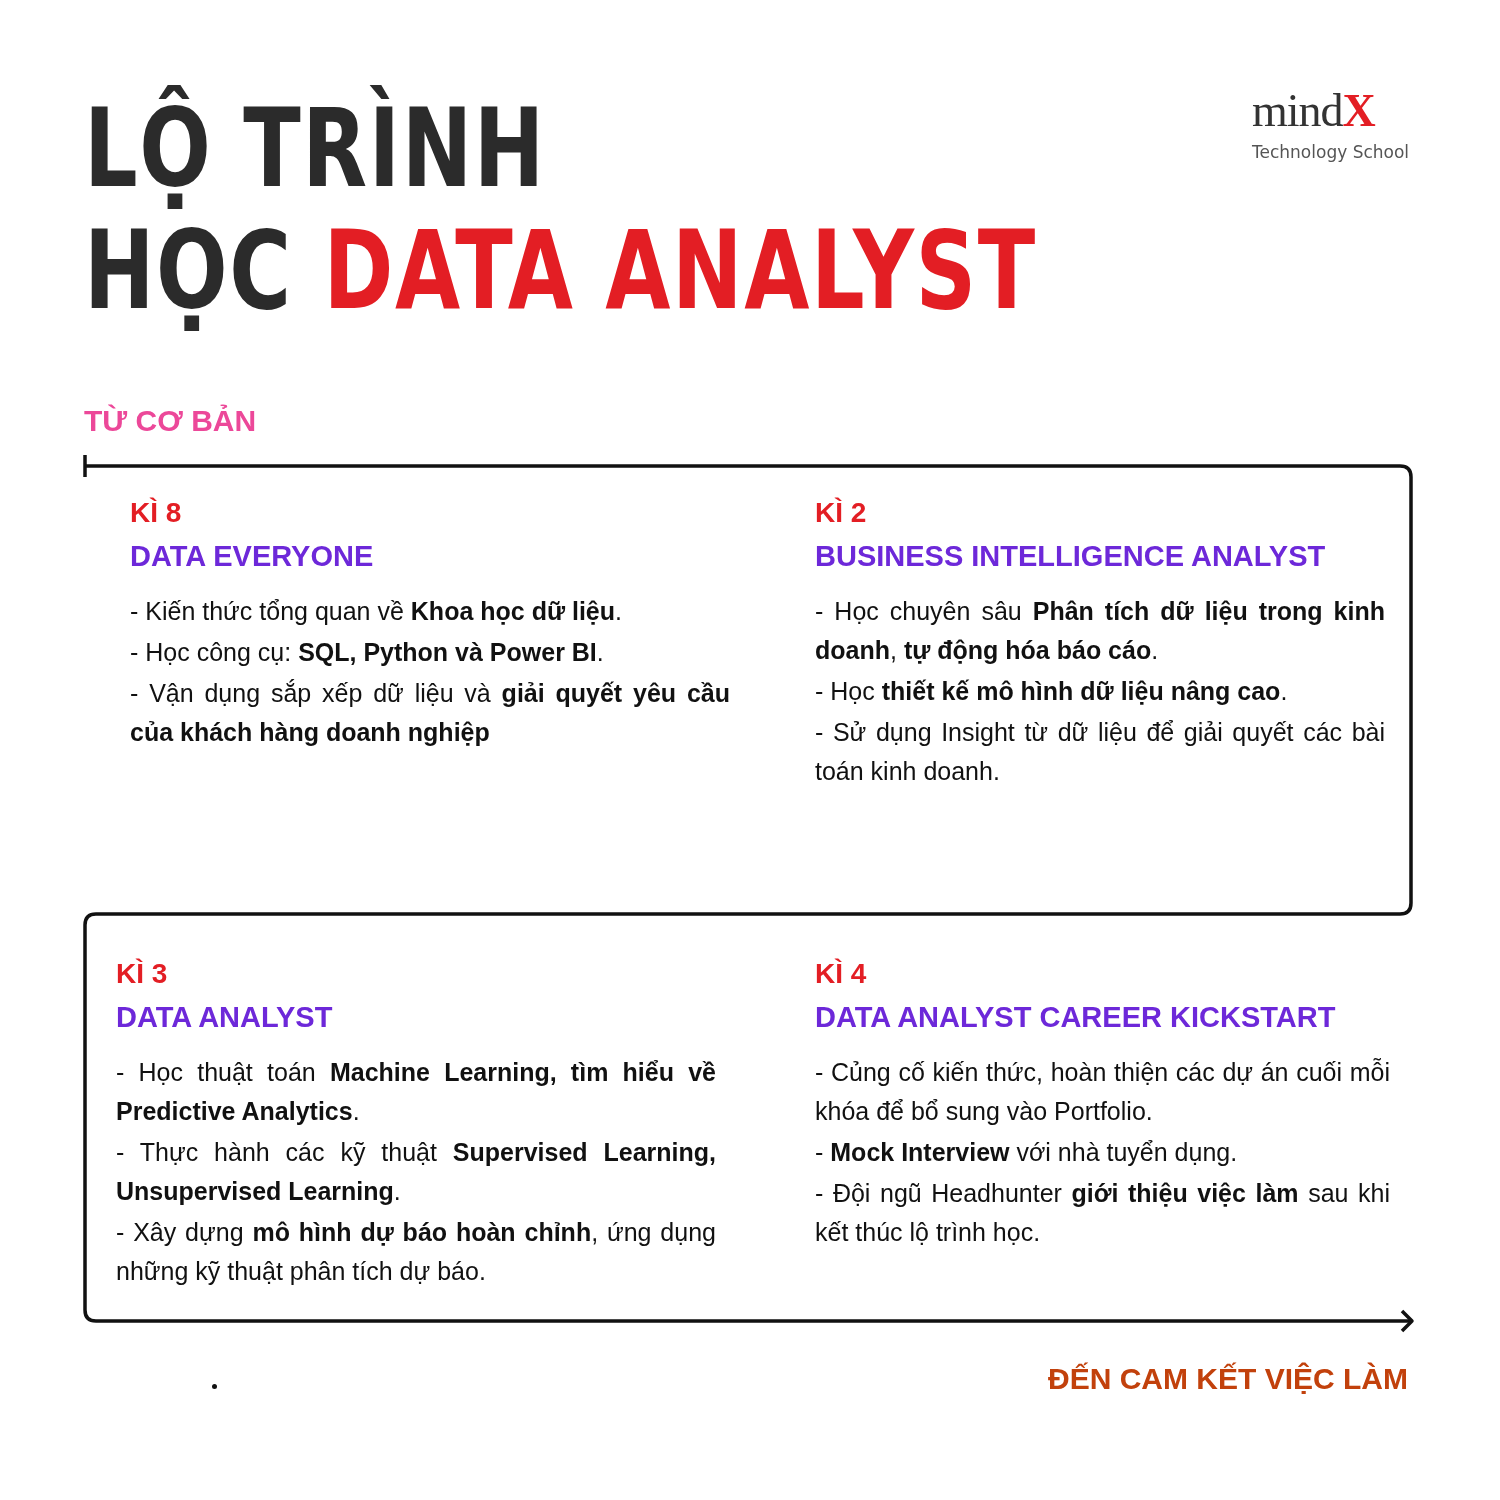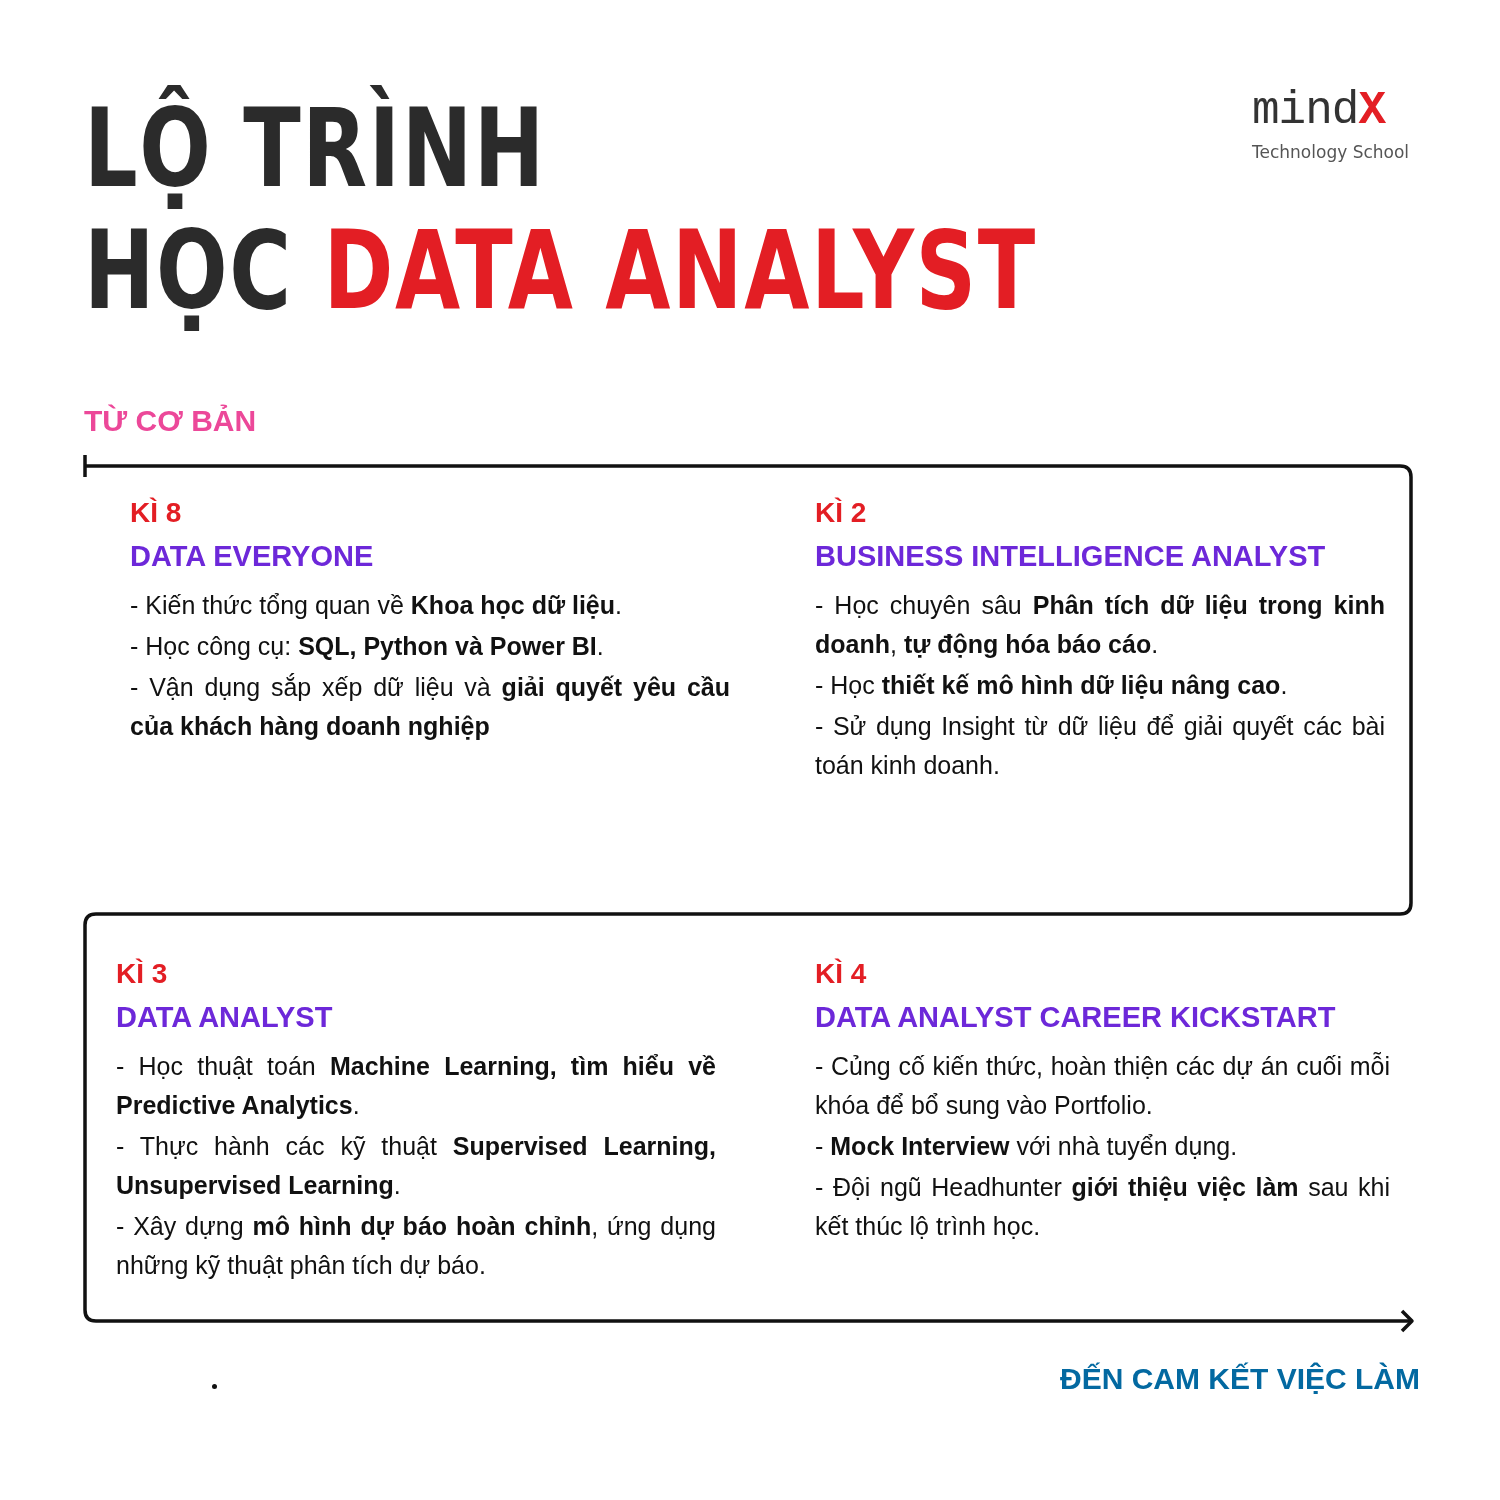--- a/index.html
+++ b/index.html
@@ -3,31 +3,31 @@
 <meta charset="utf-8">
 <style>
   html, body { margin:0; padding:0; }
   body { width:1500px; height:1500px; background:#ffffff; position:relative; overflow:hidden;
          font-family: "Liberation Sans", "DejaVu Sans", sans-serif; color:#111; }
   .title { position:absolute; left:84px; top:88px; font-family:"DejaVu Sans", sans-serif;
            font-weight:bold; font-size:108px; line-height:122px; color:#2b2b2b;
            letter-spacing:2px; transform:scaleX(0.78); transform-origin:left top; }
   .title .red { color:#e31e24; }
   .logo { position:absolute; left:1252px; top:88px; width:170px; }
-  .logo-word { font-family:Liberation Mono, monospace; font-size:46px; line-height:46px; color:#333; letter-spacing:-1px; }
+  .logo-word { font-family:Liberation Serif, serif; font-size:46px; line-height:46px; color:#333; letter-spacing:-1px; }
   .logo-word .x { color:#e31e24; font-weight:bold; }
   .logo-sub { font-family:"DejaVu Sans", sans-serif; font-size:17px; color:#555; margin-top:8px; }
   .from-label { position:absolute; left:84px; top:404px; color:#ec4899; font-weight:bold; font-size:30px; }
-  .to-label { position:absolute; right:80px; top:1362px; color:#0369a1; font-weight:bold; font-size:30px;text-align:center; }
+  .to-label { position:absolute; right:92px; top:1362px; color:#c2410c; font-weight:bold; font-size:30px;text-align:center; }
   .dot { position:absolute; left:212px; top:1384px; width:5px; height:5px; border-radius:50%; background:#111; }
   svg.path { position:absolute; left:0; top:0; }
   .block { position:absolute; width:600px; }
   .term { color:#e31e24; font-weight:bold; font-size:28px; line-height:34px; }
   .bname { font-weight:bold; font-size:29px; line-height:36px; margin-top:8px; color:#6d28d9; }
-  .lines { margin-top:12px; font-size:25px; line-height:39px; color:#111; text-align:justify; }
+  .lines { margin-top:18px; font-size:25px; line-height:39px; color:#111; text-align:justify; }
   .lines p { margin:0 0 2px 0; }
   .lines b { font-weight:bold; }
 </style>
 </head>
 <body>
 
 <div class="title">
   <div>LỘ TRÌNH</div>
   <div><span>HỌC </span><span class="red">DATA ANALYST</span></div>
 </div>

